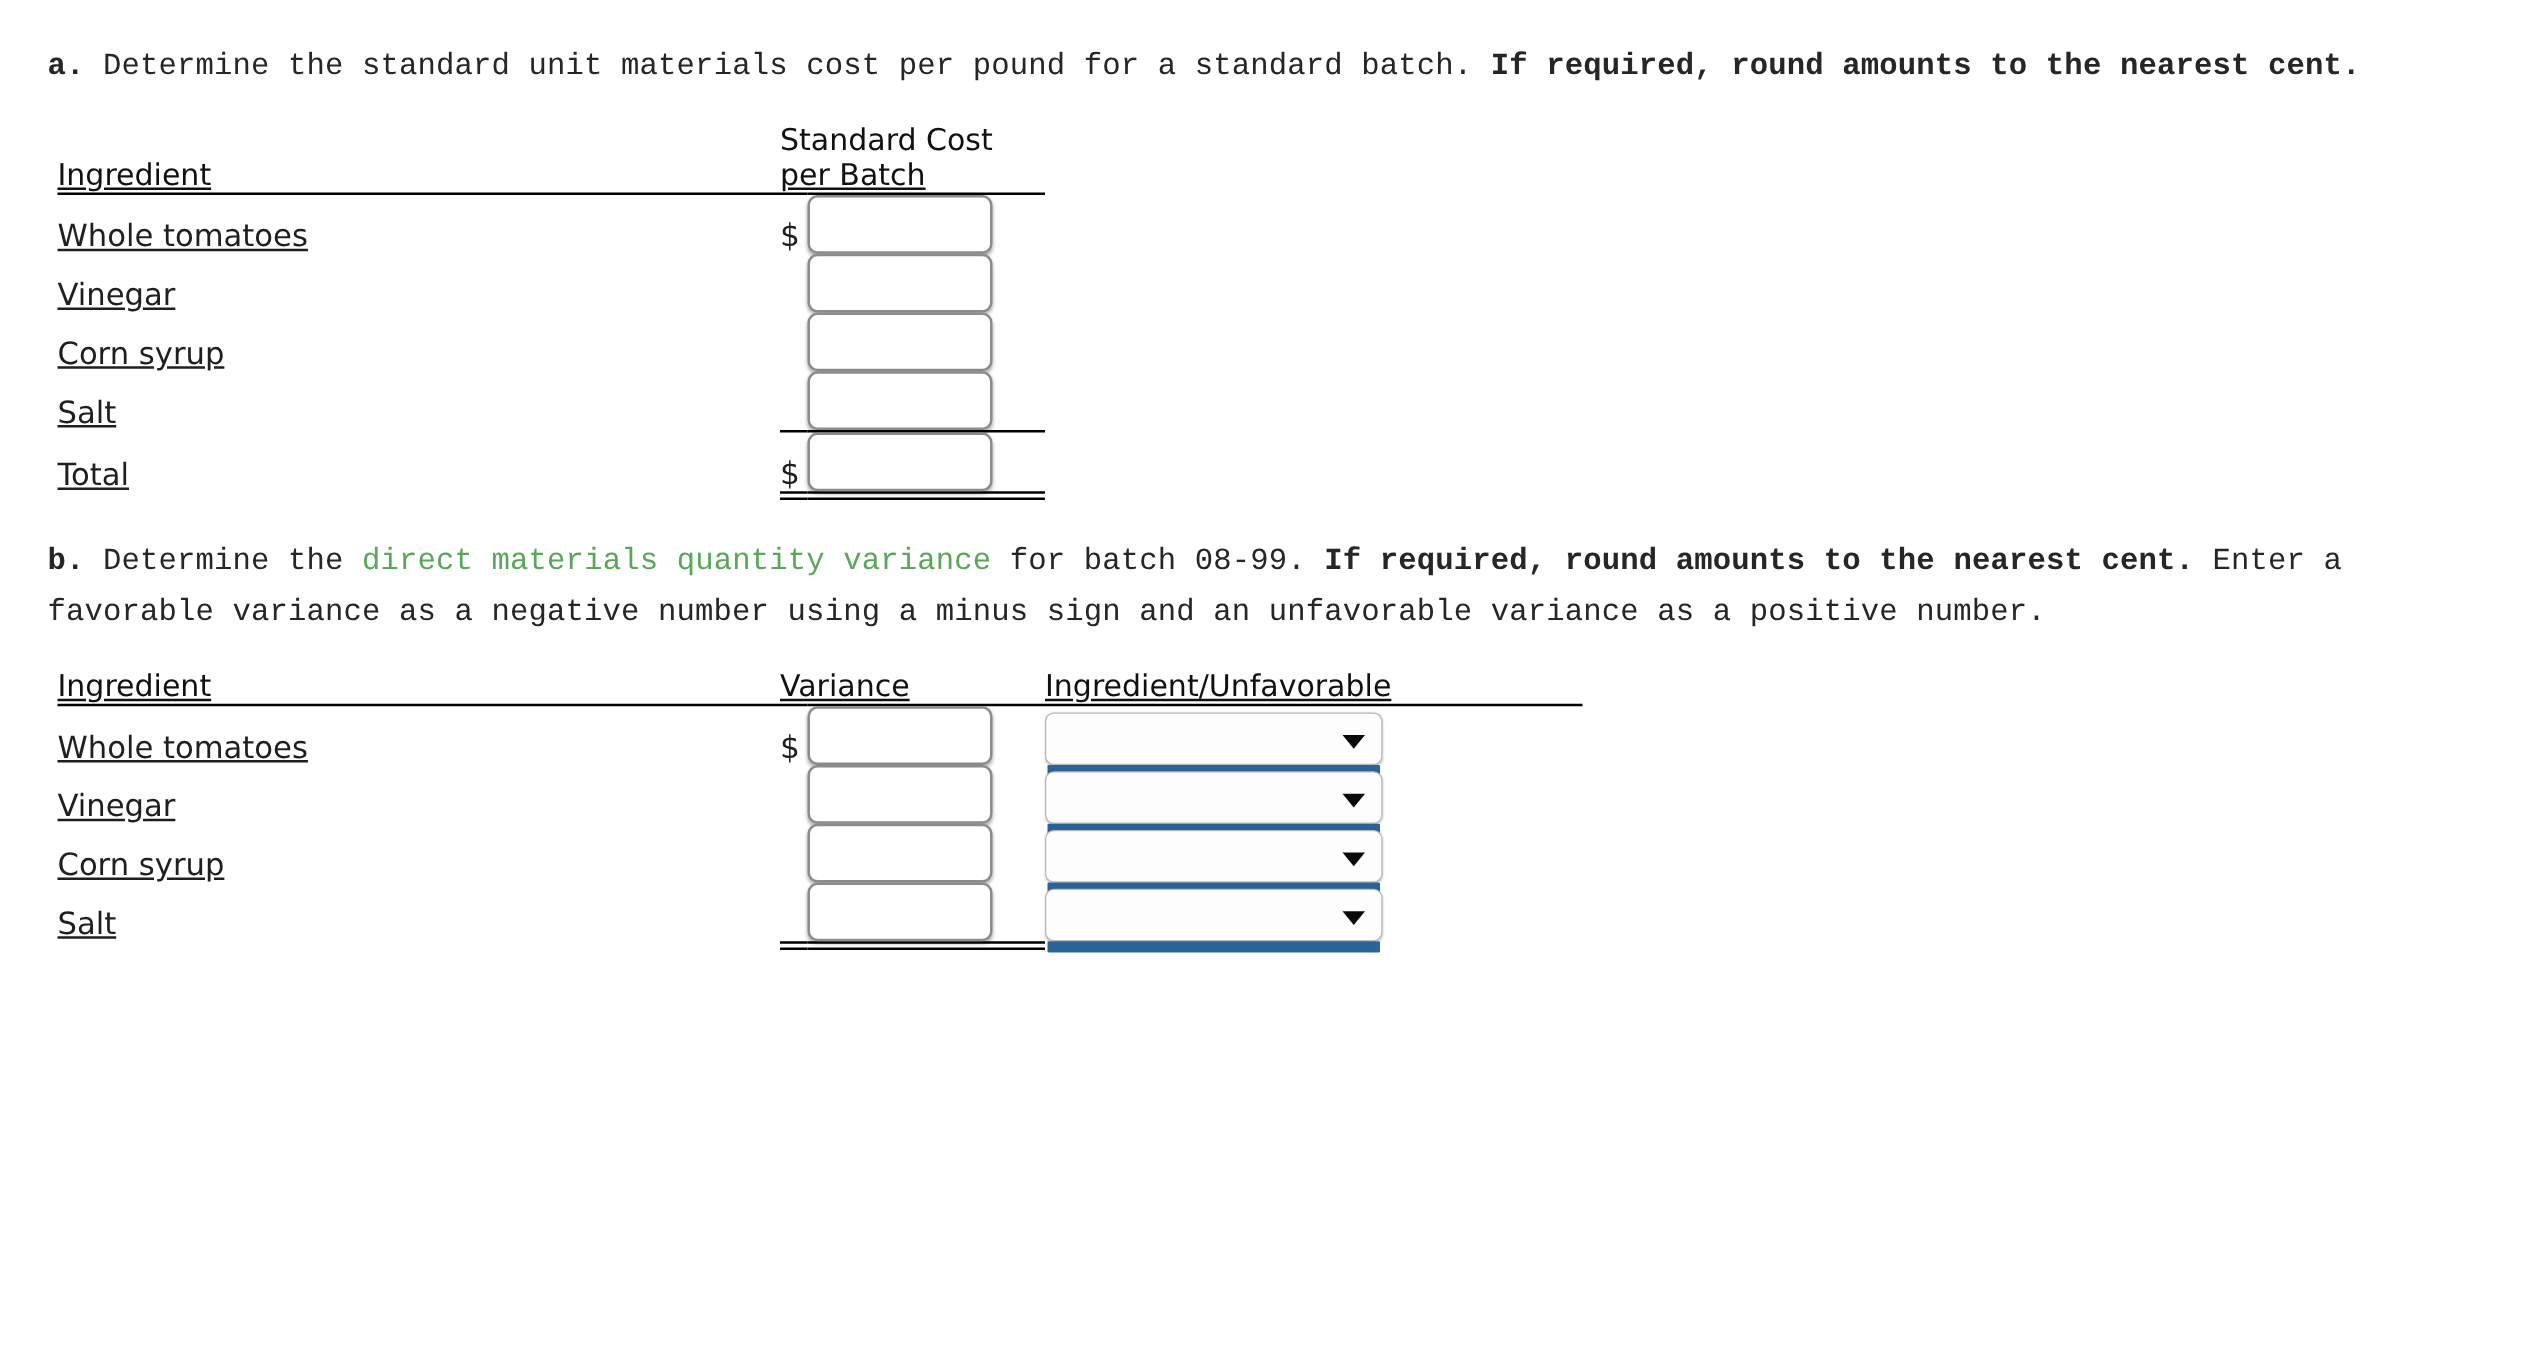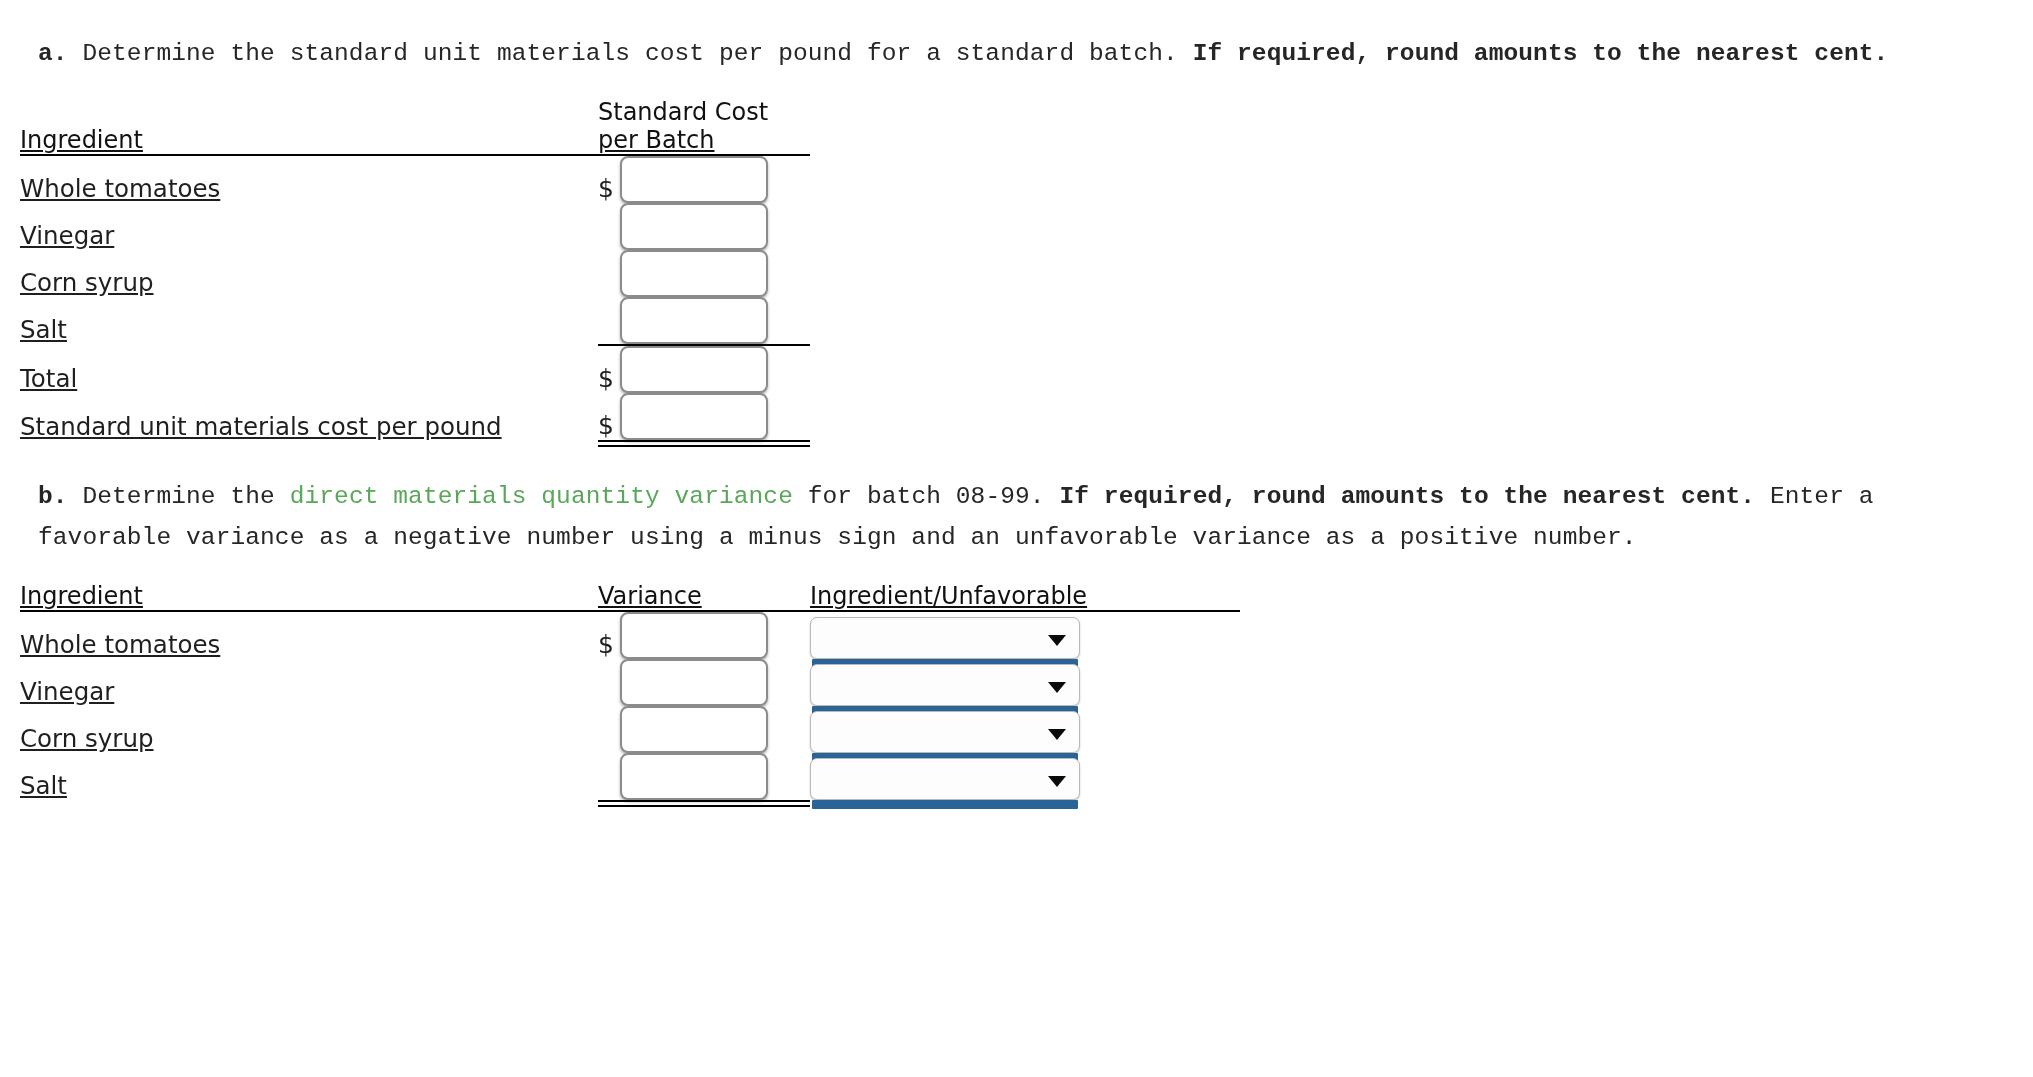--- a/index.html
+++ b/index.html
@@ -44,21 +44,21 @@
     color: #5aa75a;
   }
 
   #prompt-a { padding-top: 8px; }
   #prompt-b { padding-top: 4px; }
 
   
   .acct-table {
     border-collapse: collapse;
     table-layout: fixed;
-    margin-left: 20px;
+    margin-left: 46px;
   }
   .acct-table td, .acct-table th {
     padding: 0;
     vertical-align: bottom;
     font-weight: normal;
     text-align: left;
   }
 
   
   .hdr {
@@ -266,29 +266,20 @@
       <tr class="body-row">
         <td class="item-label">Total</td>
         <td class="cell-input">
           <span class="dollar">$</span>
         </td>
         <td class="cell-input">
           <input class="tbox" type="text" value="" style="">
         </td>
       </tr>
 
-      <tr class="body-row">
-        <td class="item-label">Standard unit materials cost per pound</td>
-        <td class="cell-input">
-          <span class="dollar">$</span>
-        </td>
-        <td class="cell-input">
-          <input class="tbox" type="text" value="" style="">
-        </td>
-      </tr>
 
       <tr>
         <td style="height:0"></td>
         <td colspan="2" class="dbl"></td>
       </tr>
     </tbody>
   </table>
 
   <p class="prompt" id="prompt-b">
     <span class="label">b.</span>

